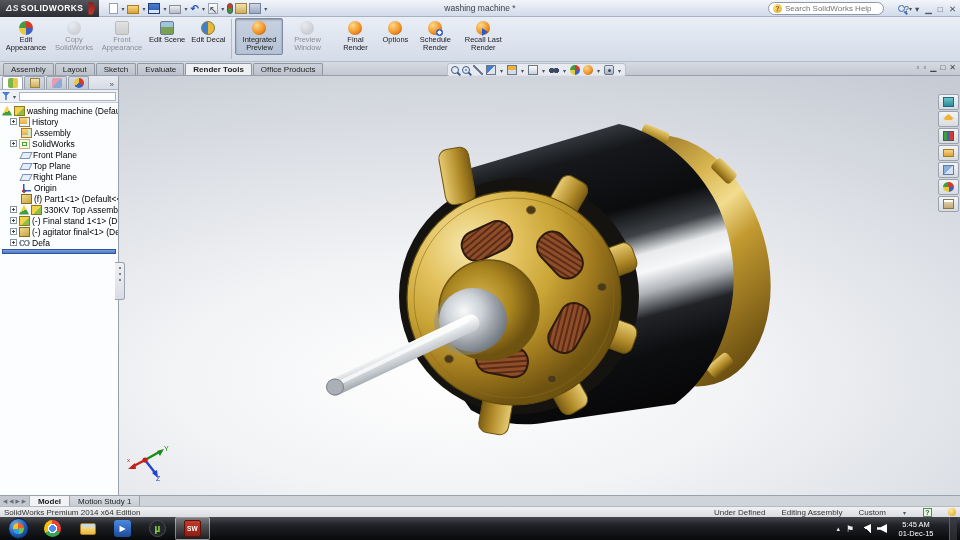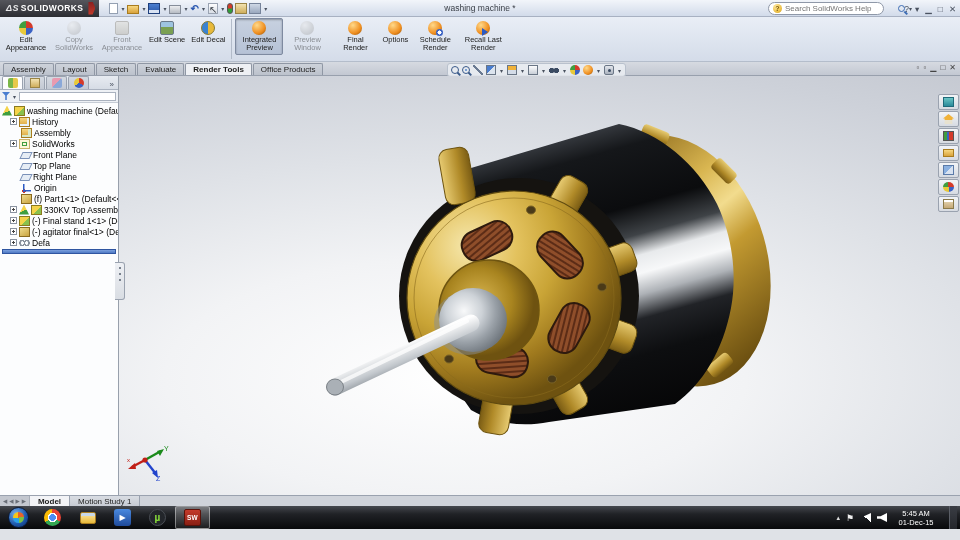--- a/index.html
+++ b/index.html
@@ -520,20 +520,31 @@
         <span>◀</span>
         <span>▶</span>
         <span>▶</span>
       </span>
     <span style="display:flex;align-items:stretch">
         <span class="dtab active">Model</span>
         <span class="dtab">Motion Study 1</span>
       </span>
   </div>
 
+  <div class="statusbar">
+    <span>SolidWorks Premium 2014 x64 Edition</span>
+    <span class="status-right">
+      <span>Under Defined</span>
+      <span>Editing Assembly</span>
+      <span>Custom</span>
+      <span class="dd">▾</span>
+      <span class="helpbox">?</span>
+      <span class="bulb"></span>
+    </span>
+  </div>
 
   <div class="taskbar">
     <span class="startorb">
         <span class="startflag"></span>
       </span>
     <span style="display:flex;align-items:center">
         <span class="appbtn">
           <span class="appicon app-chrome-icon"></span>
         </span>
         <span class="appbtn">

